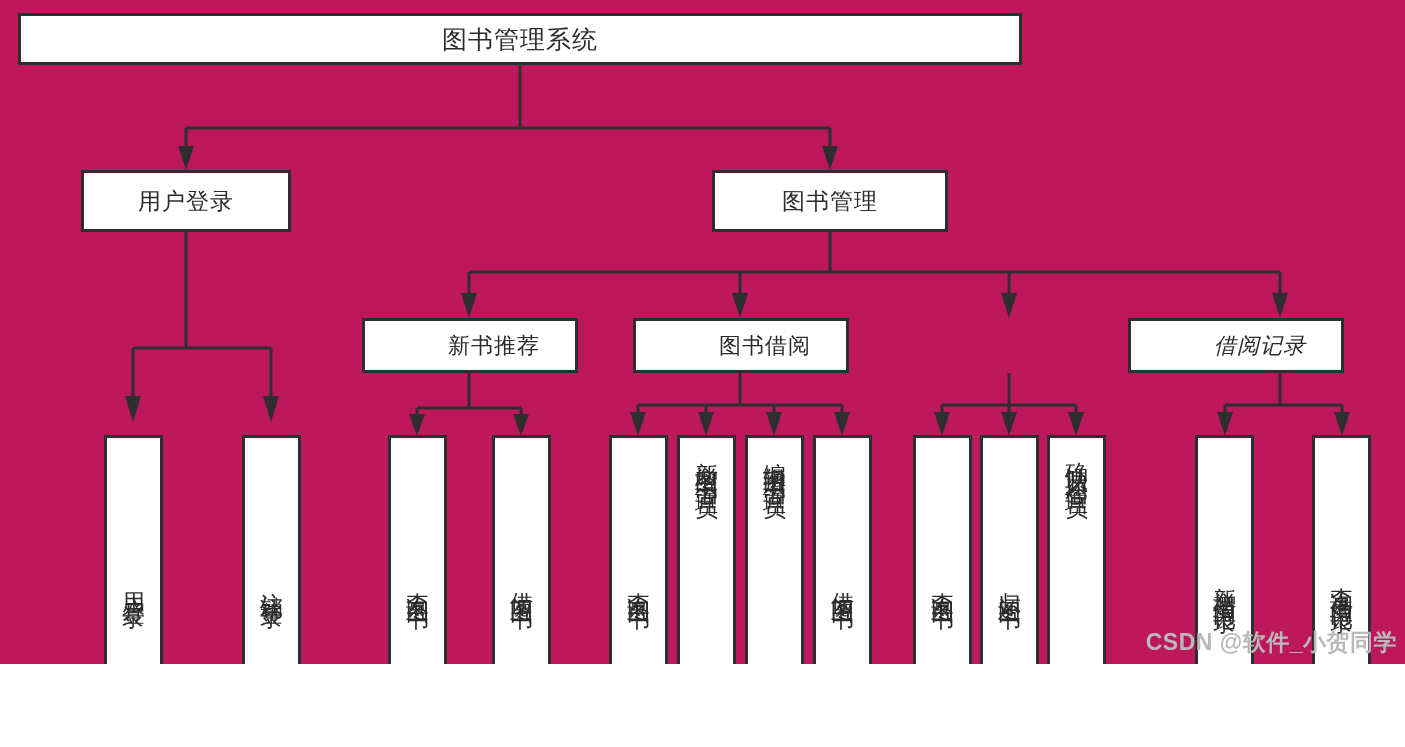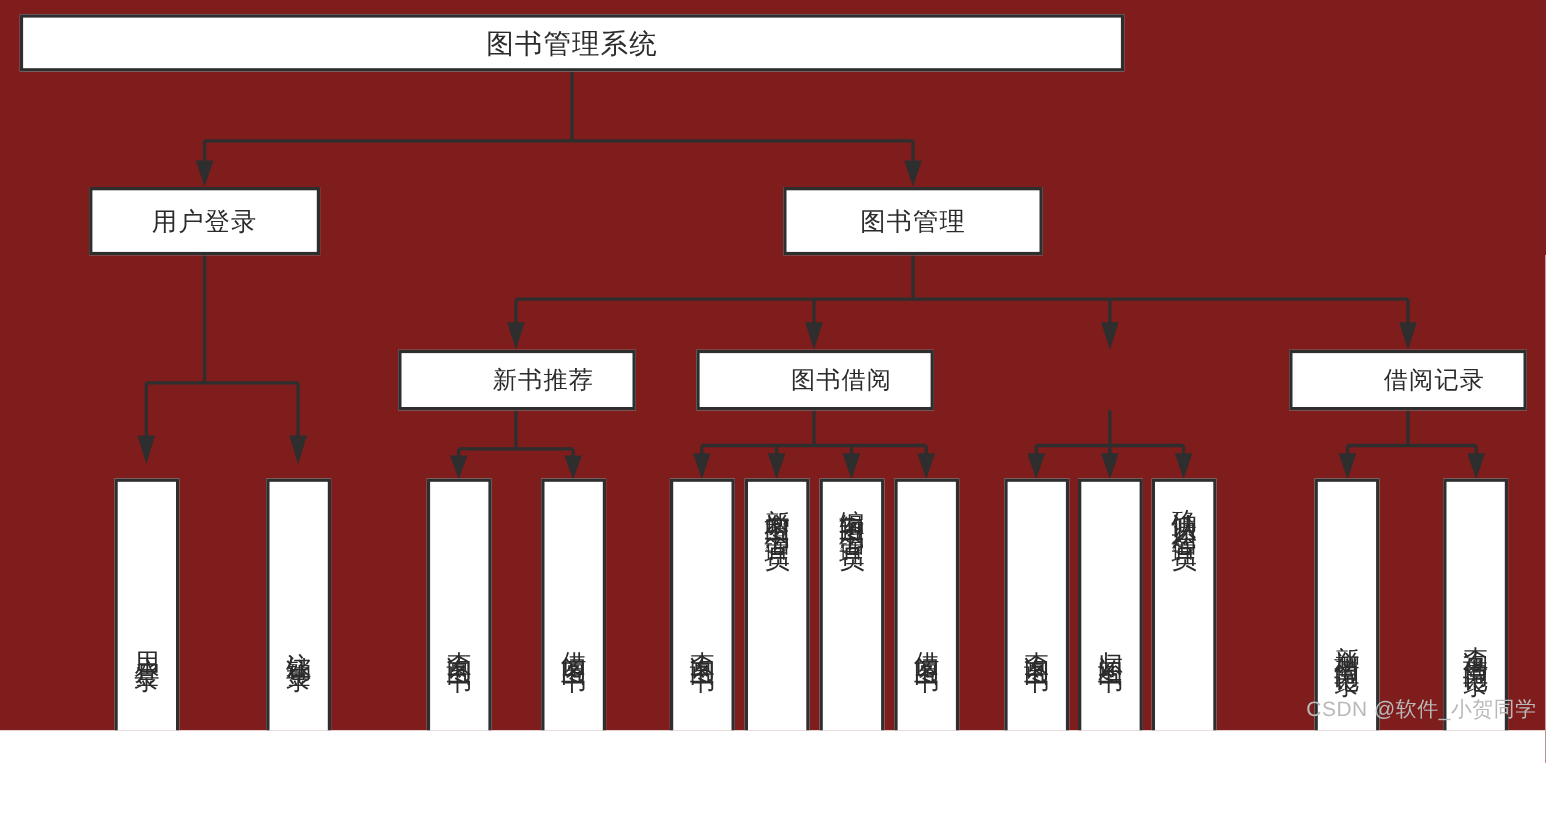--- a/index.html
+++ b/index.html
@@ -8,21 +8,21 @@
     padding: 0;
     background: #ffffff;
   }
   body {
     font-family: "Liberation Sans", "DejaVu Sans", sans-serif;
   }
   #canvas {
     position: relative;
     width: 1405px;
     height: 664px;
-    background: #7f1d1d;
+    background: #be185d;
     overflow: hidden;
   }
   
   #wires {
     position: absolute;
     left: 0;
     top: 0;
     width: 1405px;
     height: 747px;
     pointer-events: none;
@@ -73,25 +73,26 @@
     overflow: hidden;
   }
   .node.leaf.top-aligned {
     justify-content: flex-start;
   }
   
   #watermark {
     position: absolute;
     right: 8px;
     bottom: 6px;
-    font-size: 19px;
+    font-size: 23px;
     color: #b9b9b9;
     letter-spacing: 0.5px;
     white-space: nowrap;
     font-family: "Liberation Sans", "DejaVu Sans", sans-serif;
+    font-weight: bold;
   }
 </style>
 </head>
 <body>
 
 <div id="canvas">
 
   <svg id="wires" viewBox="0 0 1405 747" width="1405" height="747">
 
     <line x1="520" y1="65" x2="520" y2="128"></line>
@@ -161,21 +162,21 @@
 
   <div class="node lvl2" style="left:81px; top:170px; width:210px; height:62px;">用户登录</div>
 
   <div class="node lvl2" style="left:712px; top:170px; width:236px; height:62px;font-family:Liberation Mono, monospace;">图书管理</div>
 
   <div class="node lvl3" style="left:362px; top:318px; width:216px; height:55px;">新书推荐</div>
 
   <div class="node lvl3" style="left:633px; top:318px; width:216px; height:55px;">图书借阅</div>
 
 
-  <div class="node lvl3" style="left:1172px; top:318px; width:216px; height:55px;">借阅记录</div>
+  <div class="node lvl3" style="left:1128px; top:318px; width:216px; height:55px;font-style:italic;">借阅记录</div>
 
   <div class="node leaf" style="left:104px; top:435px; width:59px; height:297px;">用户登录</div>
 
   <div class="node leaf" style="left:242px; top:435px; width:59px; height:297px;">注销登录</div>
 
   <div class="node leaf" style="left:388px; top:435px; width:59px; height:297px;">查询图书</div>
 
   <div class="node leaf" style="left:492px; top:435px; width:59px; height:297px;">借阅图书</div>
 
   <div class="node leaf" style="left:609px; top:435px; width:59px; height:297px;">查询图书</div>

